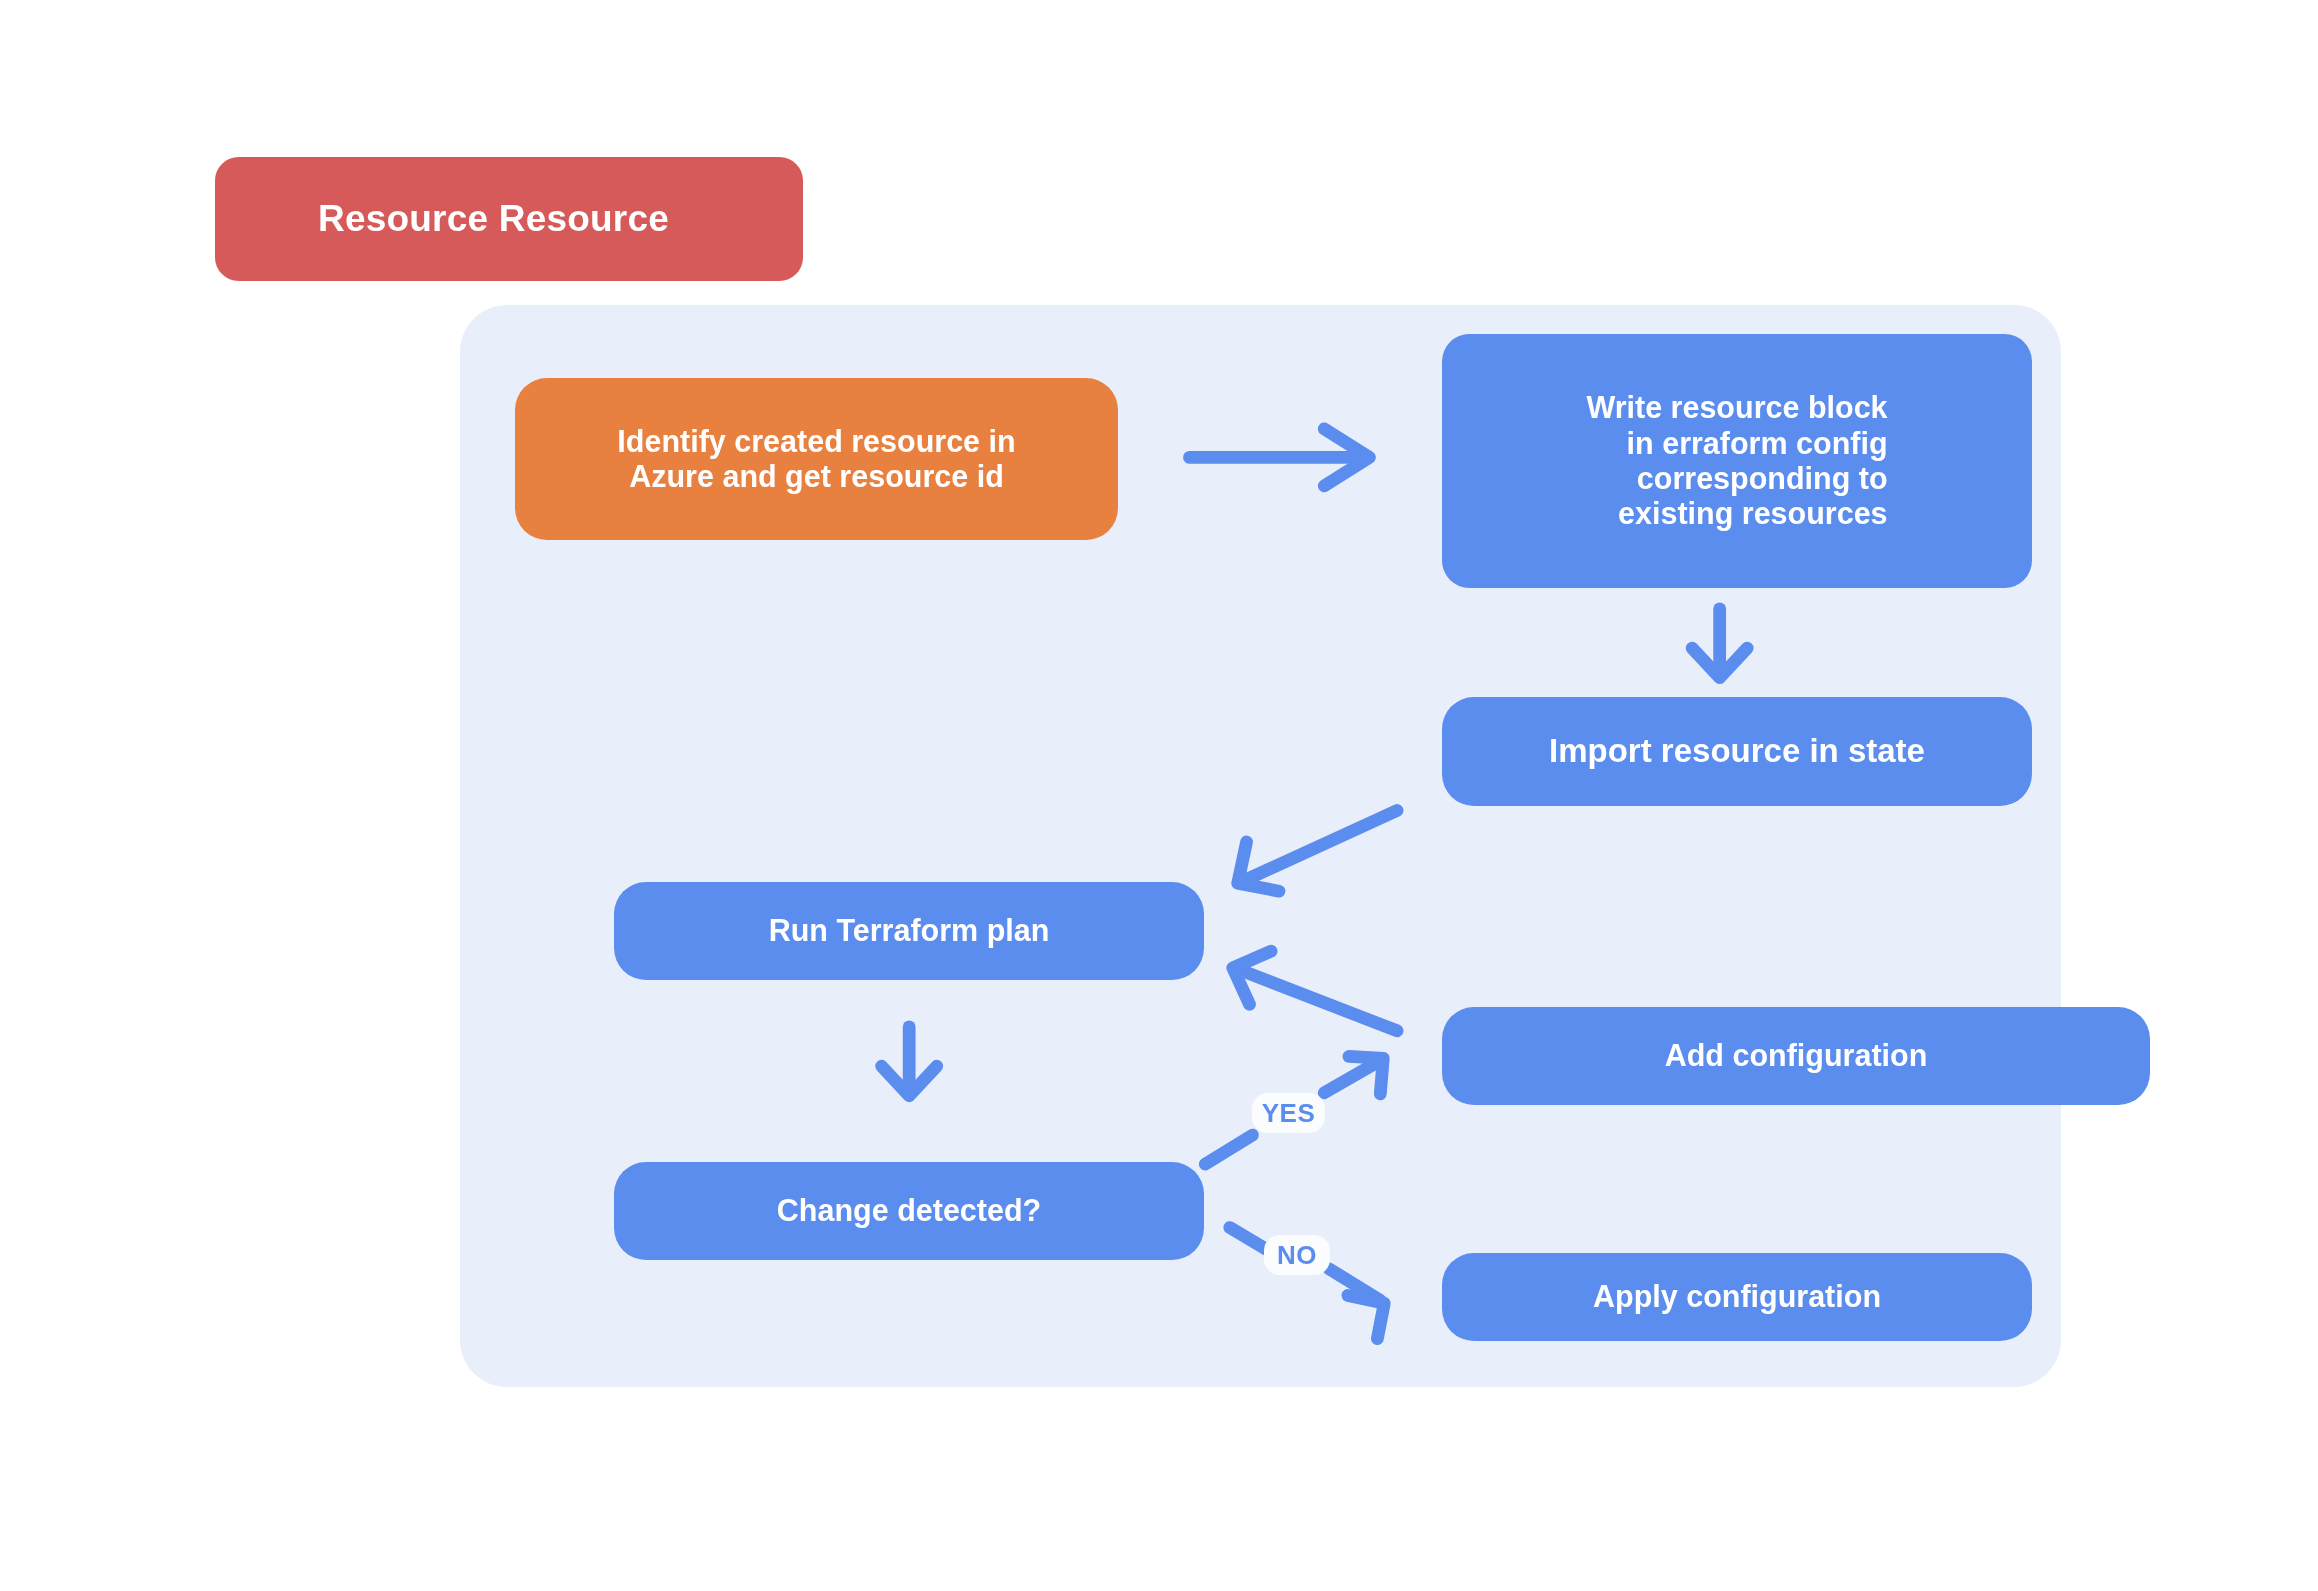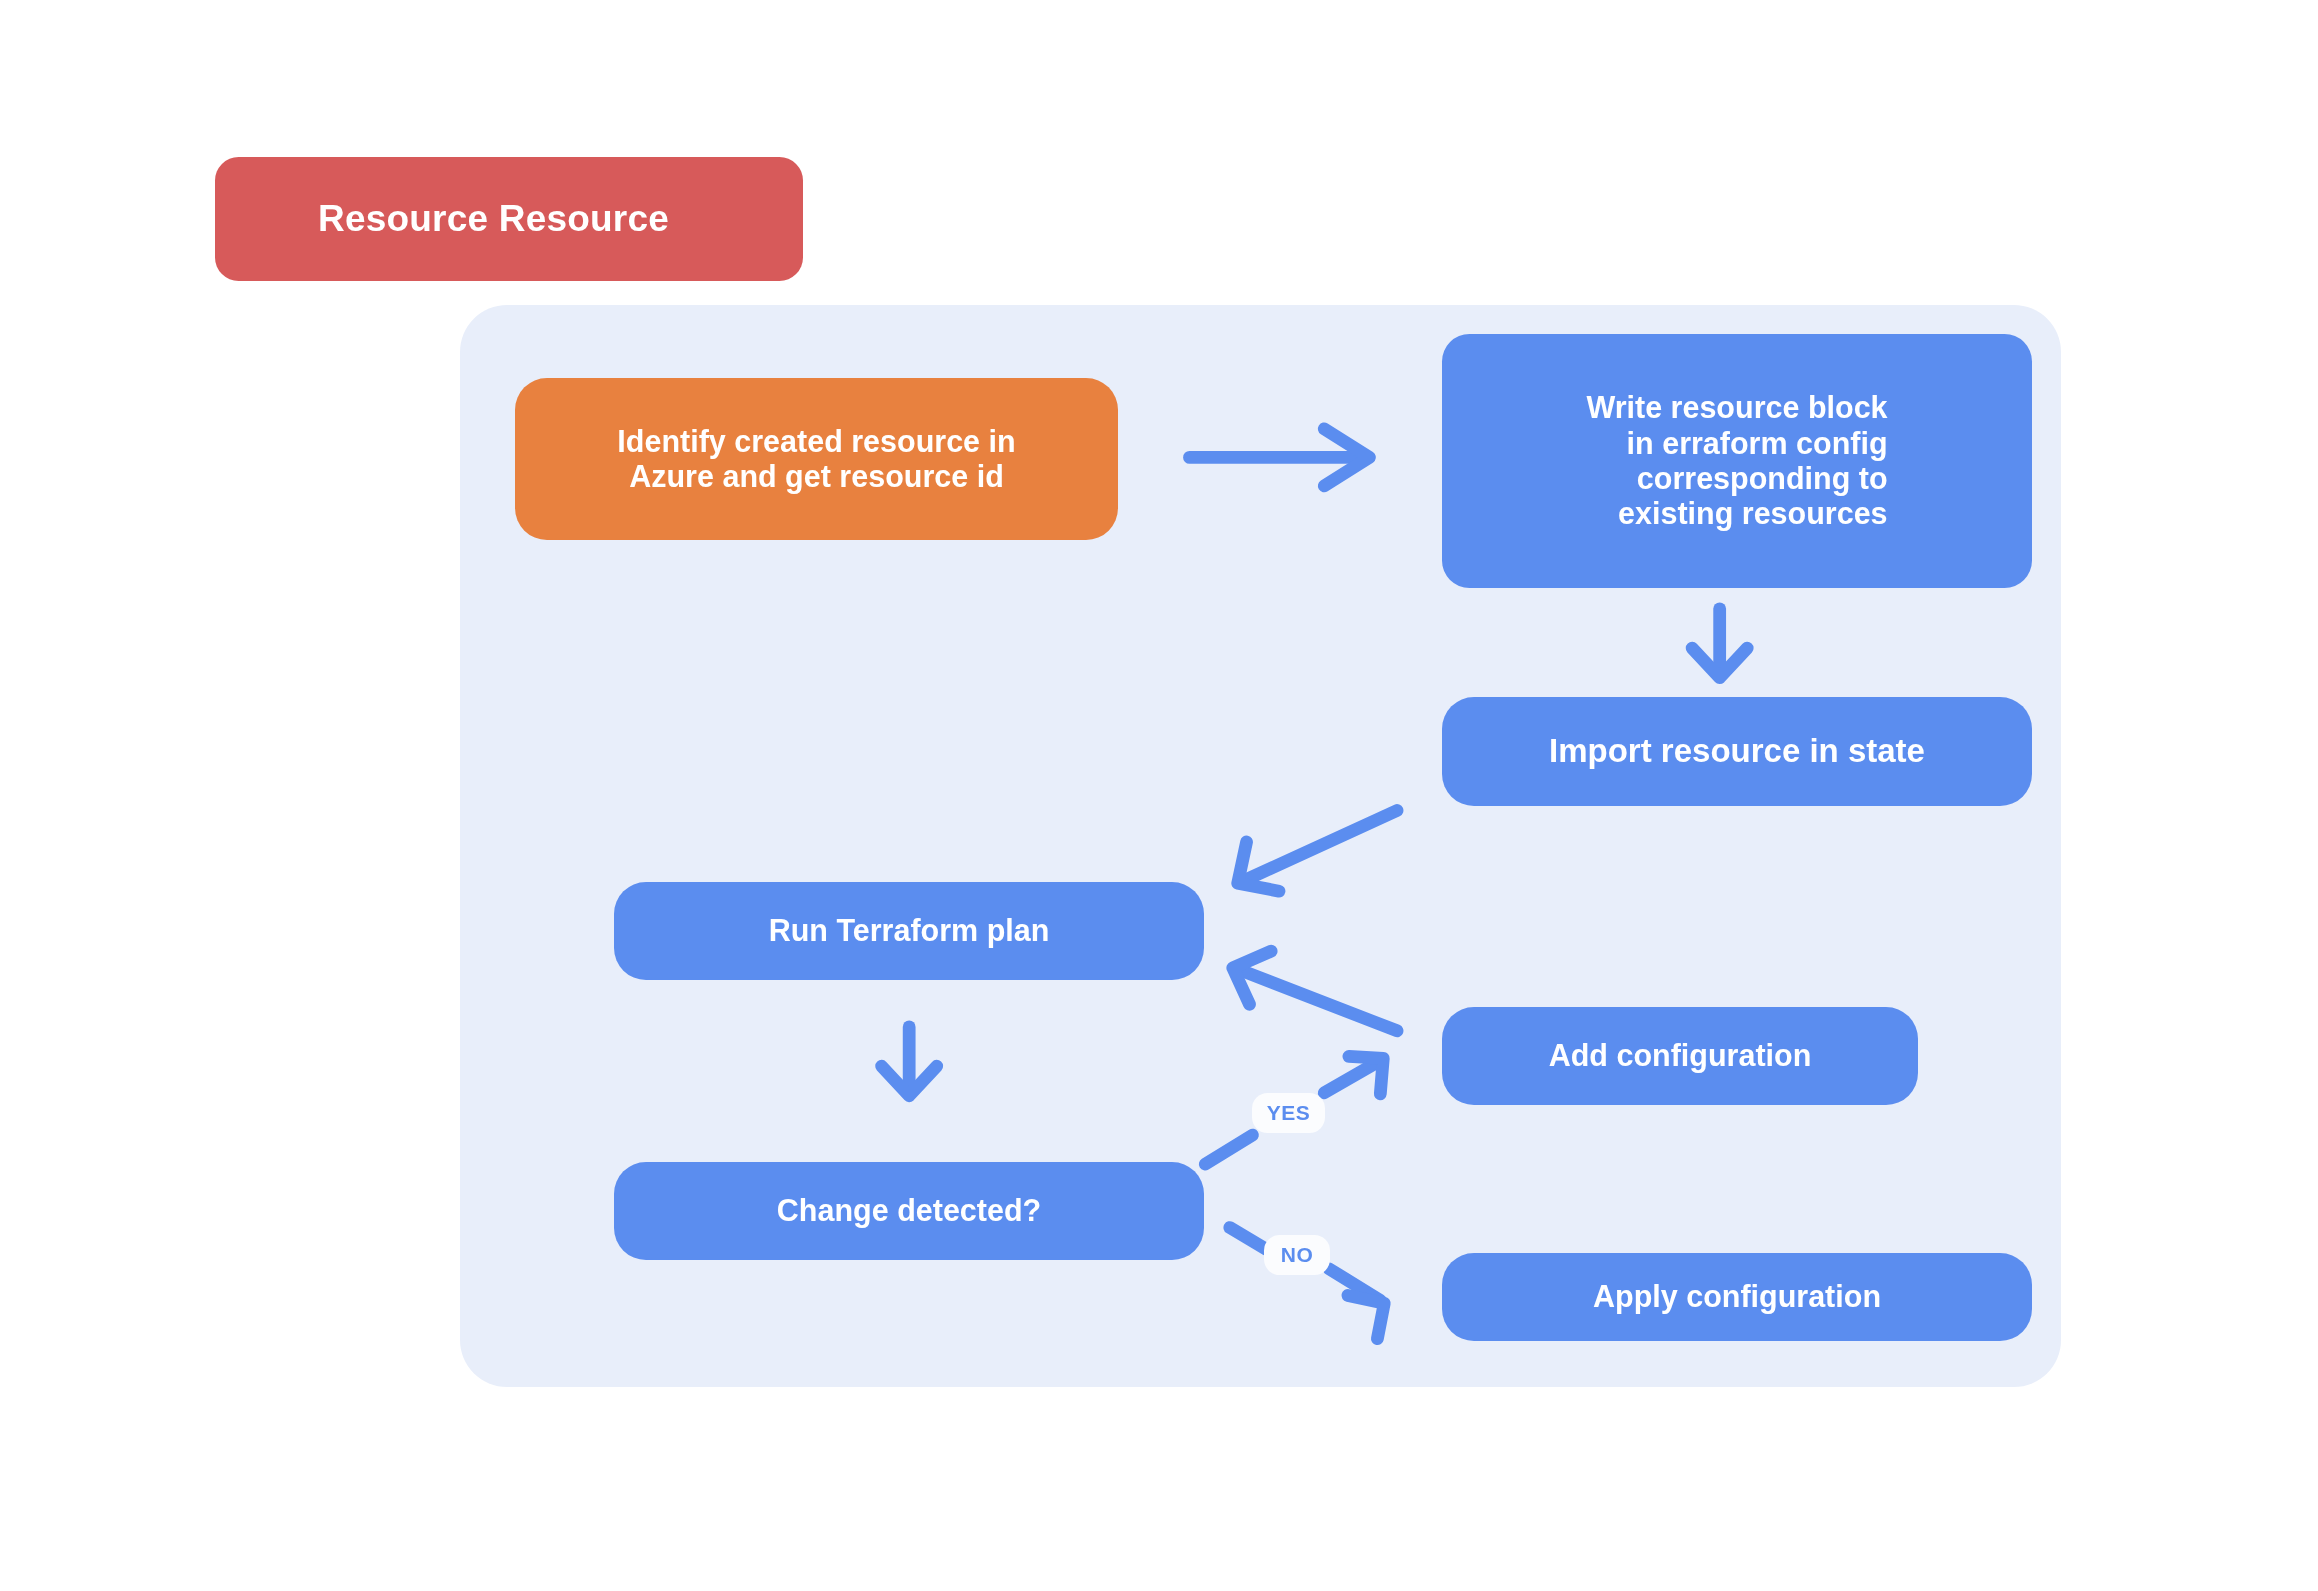--- a/index.html
+++ b/index.html
@@ -86,21 +86,21 @@
   #node-run-plan {
     left: 614px; top: 882px; width: 590px; height: 98px;
     font-size: 30.5px;
   }
   #node-change-detected {
     left: 614px; top: 1135px; width: 590px; height: 98px;
     font-size: 30.5px;
     margin-top: 27px;
   }
   #node-add-config {
-    left: 1442px; top: 1007px; width: 476px; height: 98px;
+    left: 1442px; top: 1007px; width: 708px; height: 98px;
     font-size: 30.5px;
   }
   #node-apply-config {
     left: 1442px; top: 1253px; width: 590px; height: 88px;
     font-size: 30.5px;
   }
 
   
   #arrows-layer {
     position: absolute;
@@ -113,21 +113,21 @@
 
   
   .edge-pill {
     position: absolute;
     background: #FBFCFE;
     border-radius: 15.7px;
     display: flex;
     align-items: center;
     justify-content: center;
     color: #5B8DEF;
-    font-size: 21px;
+    font-size: 26px;
     font-weight: bold;
     letter-spacing: 0.5px;
     z-index: 6;
     box-sizing: border-box;
   }
   #pill-yes {
     left: 1252px; top: 1093px; width: 73px; height: 40px;
   }
   #pill-no {
     left: 1264px; top: 1235px; width: 66px; height: 40px;

